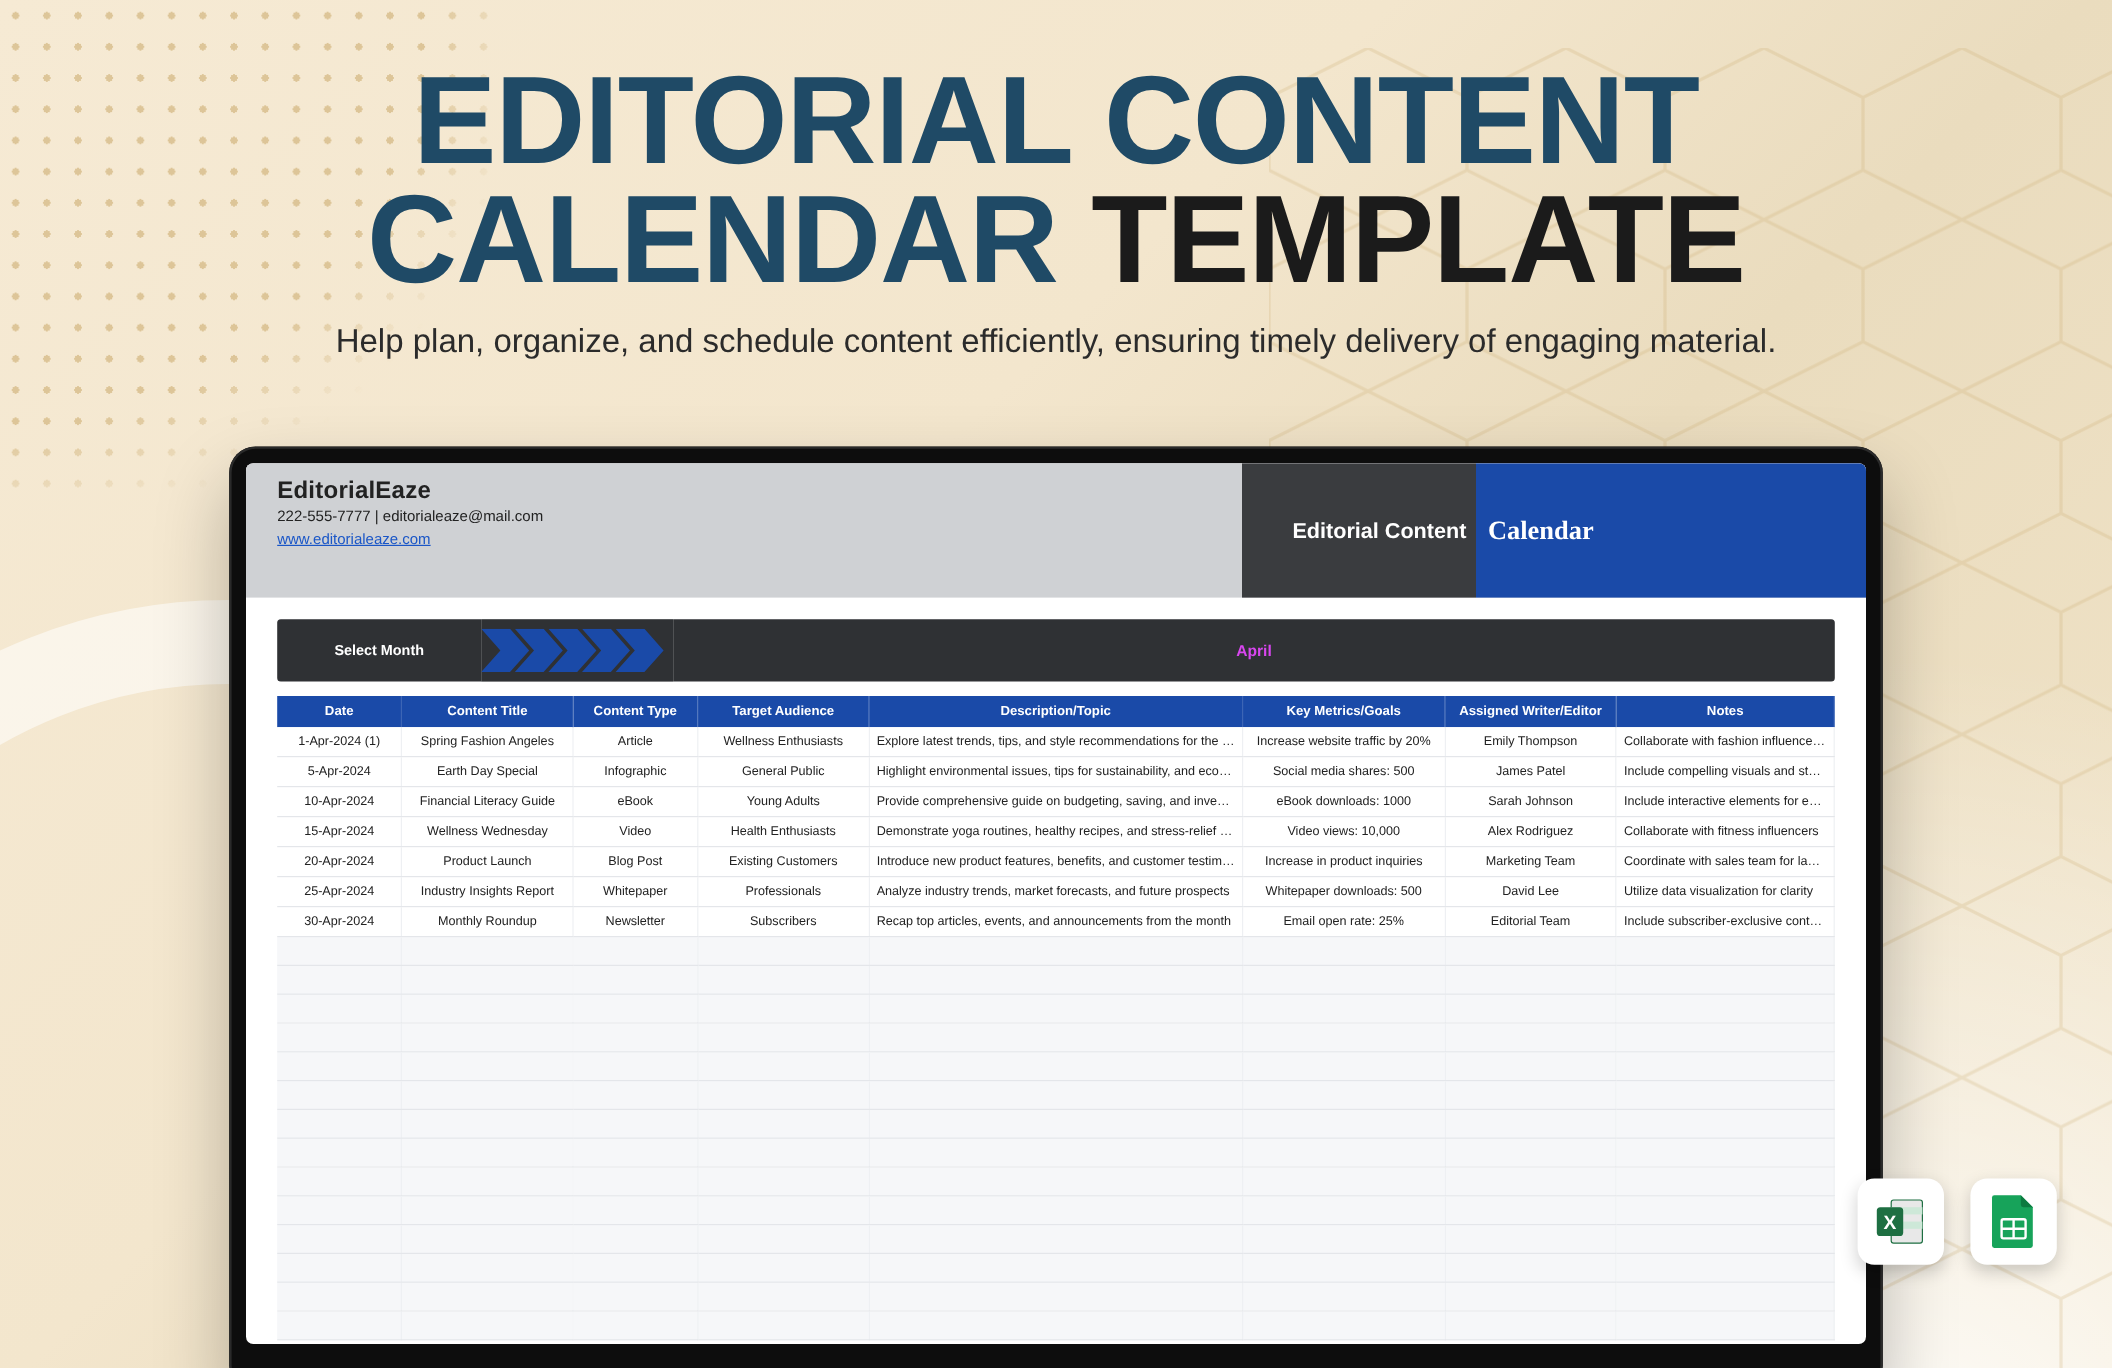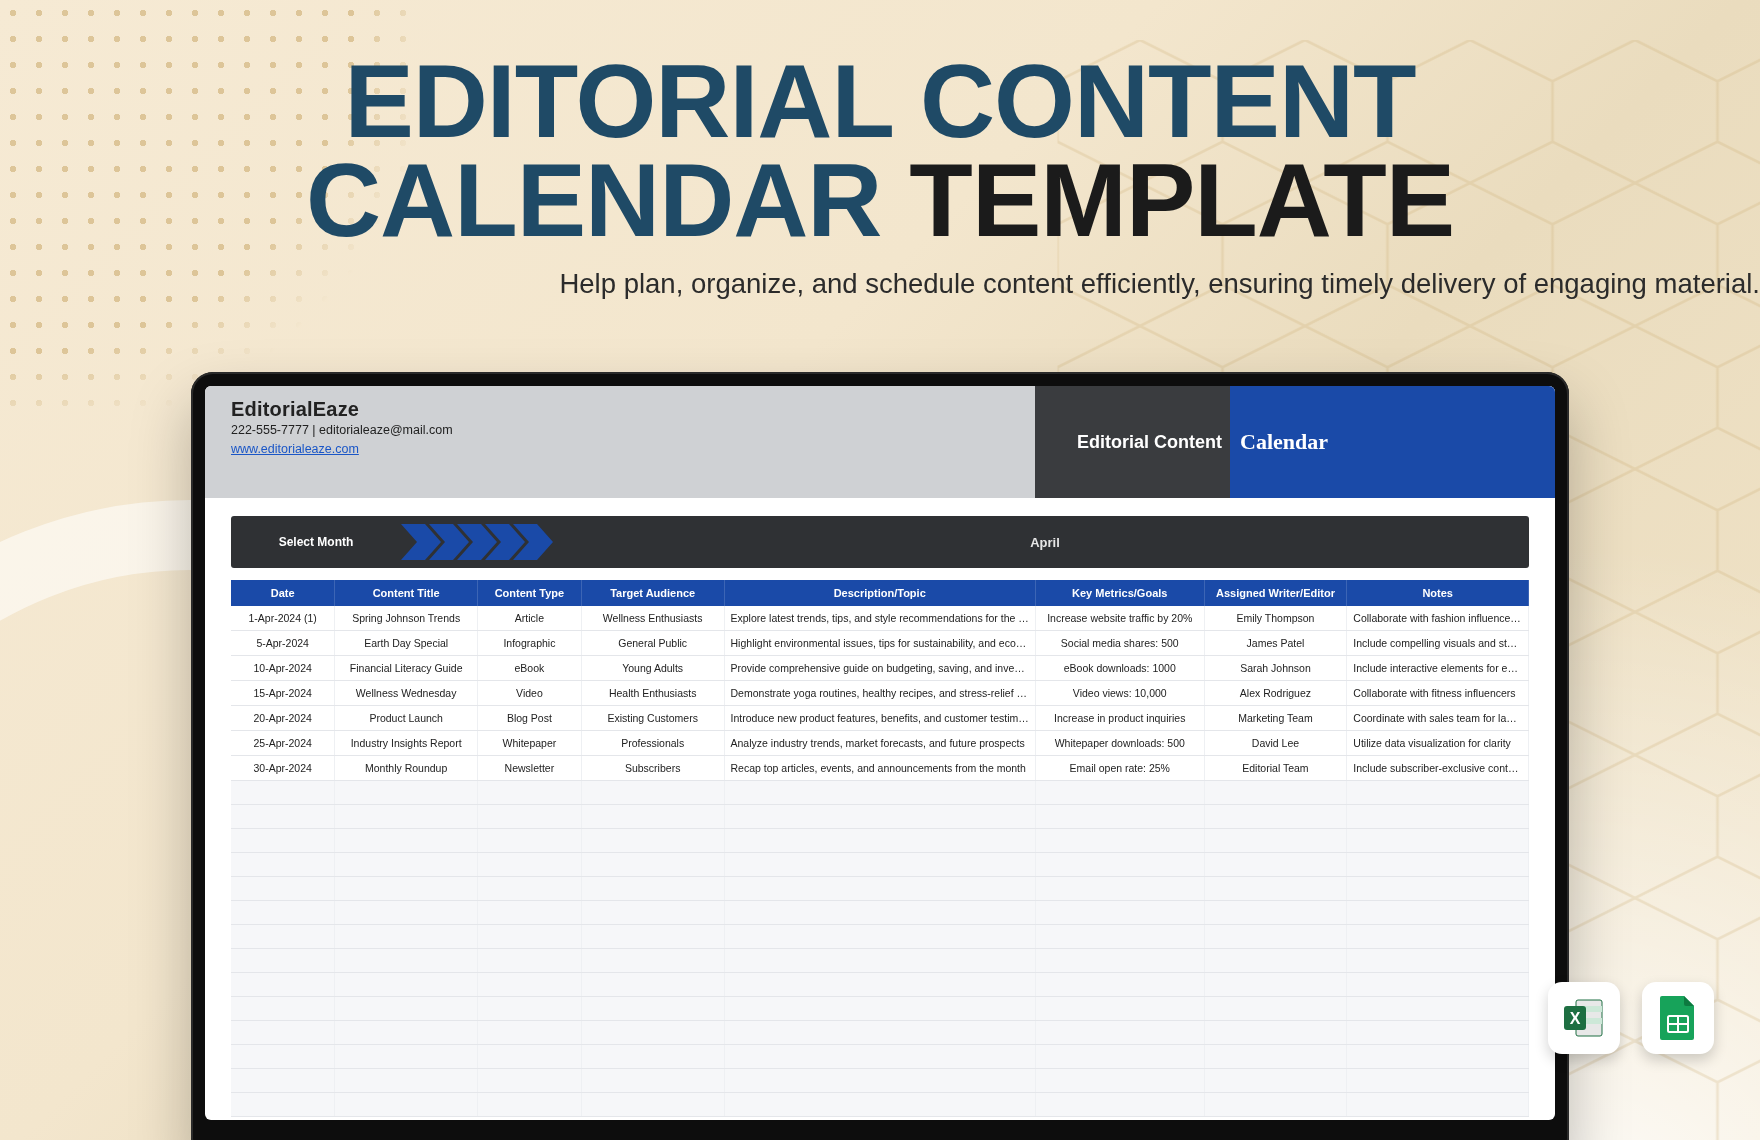--- a/index.html
+++ b/index.html
@@ -34,21 +34,21 @@
   }
   .headline h1 {
     font-weight: 800; letter-spacing: -1px; line-height: 0.95;
     font-size: 104px;
     color: #1f4a66;
     font-family: "Arial Black", Arial, sans-serif;
   }
   .headline h1 .l2a { color: #1f4a66; }
   .headline h1 .l2b { color: #1b1b1b; }
   .subtitle {
-    margin-top: 18px; font-size: 27.5px; color: #2b2b2b; text-align: right;
+    margin-top: 18px; font-size: 27.5px; color: #2b2b2b;
   }
 
   
   .monitor {
     position: absolute; left: 50%; transform: translateX(-50%);
     top: 372px; width: 1378px; height: 788px;
     background: #0d0d0d; border-radius: 22px;
     padding: 14px 14px 40px 14px;
     box-shadow: 0 30px 60px rgba(0,0,0,0.25), inset 0 0 0 2px #2a2a2a;
   }
@@ -76,21 +76,21 @@
 
   
   .monthbar { display:flex; margin: 18px 26px 0 26px; height: 52px; }
   .monthbar .sel {
     width: 170px; background:#2f3134; color:#fff; font-size:12px; font-weight:700;
     display:flex; align-items:center; justify-content:center; border-radius:3px 0 0 3px;
   }
   .monthbar .chevs { display:flex; align-items:center; background:#2f3134; }
   .monthbar .chevs svg { display:block; }
   .monthbar .month {
-    flex:1; background:#2f3134; color:#e5e5e5; font-size:13px; font-weight:700;
+    flex:1; background:#2f3134; color:#d946ef; font-size:13px; font-weight:700;
     display:flex; align-items:center; justify-content:center; border-radius:0 3px 3px 0;
   }
 
   
   .table-wrap { margin: 12px 26px 0 26px; }
   table { width: 100%; border-collapse: collapse; table-layout: fixed; }
   thead th {
     background:#1a4aa8; color:#fff; font-size:11px; font-weight:700;
     padding:7px 6px; text-align:center; border-right:1px solid rgba(255,255,255,.15);
   }
@@ -192,21 +192,21 @@
             <th>Target Audience</th>
             <th>Description/Topic</th>
             <th>Key Metrics/Goals</th>
             <th>Assigned Writer/Editor</th>
             <th>Notes</th>
           </tr>
         </thead>
         <tbody id="tbody">
             <tr>
               <td>1-Apr-2024 (1)</td>
-              <td>Spring Johnson Trends</td>
+              <td>Spring Fashion Angeles</td>
               <td>Article</td>
               <td>Wellness Enthusiasts</td>
               <td class="left">Explore latest trends, tips, and style recommendations for the upcoming season</td>
               <td>Increase website traffic by 20%</td>
               <td>Emily Thompson</td>
               <td class="left">Collaborate with fashion influencers for insights</td>
             </tr>
             <tr>
               <td>5-Apr-2024</td>
               <td>Earth Day Special</td>

